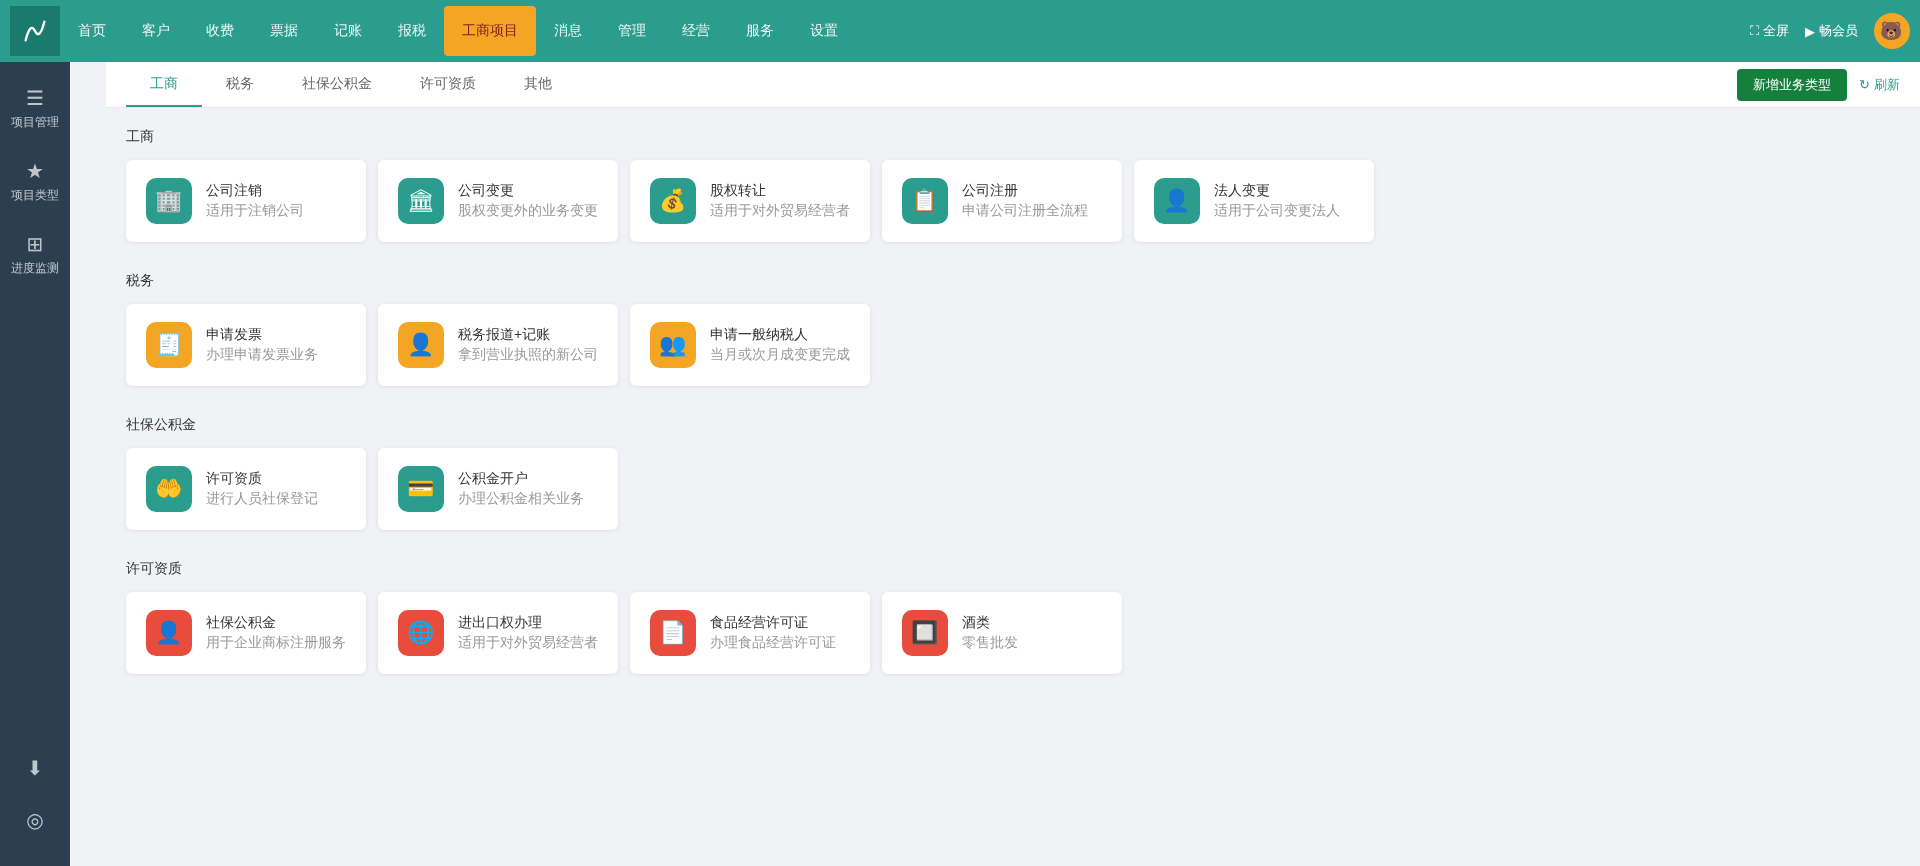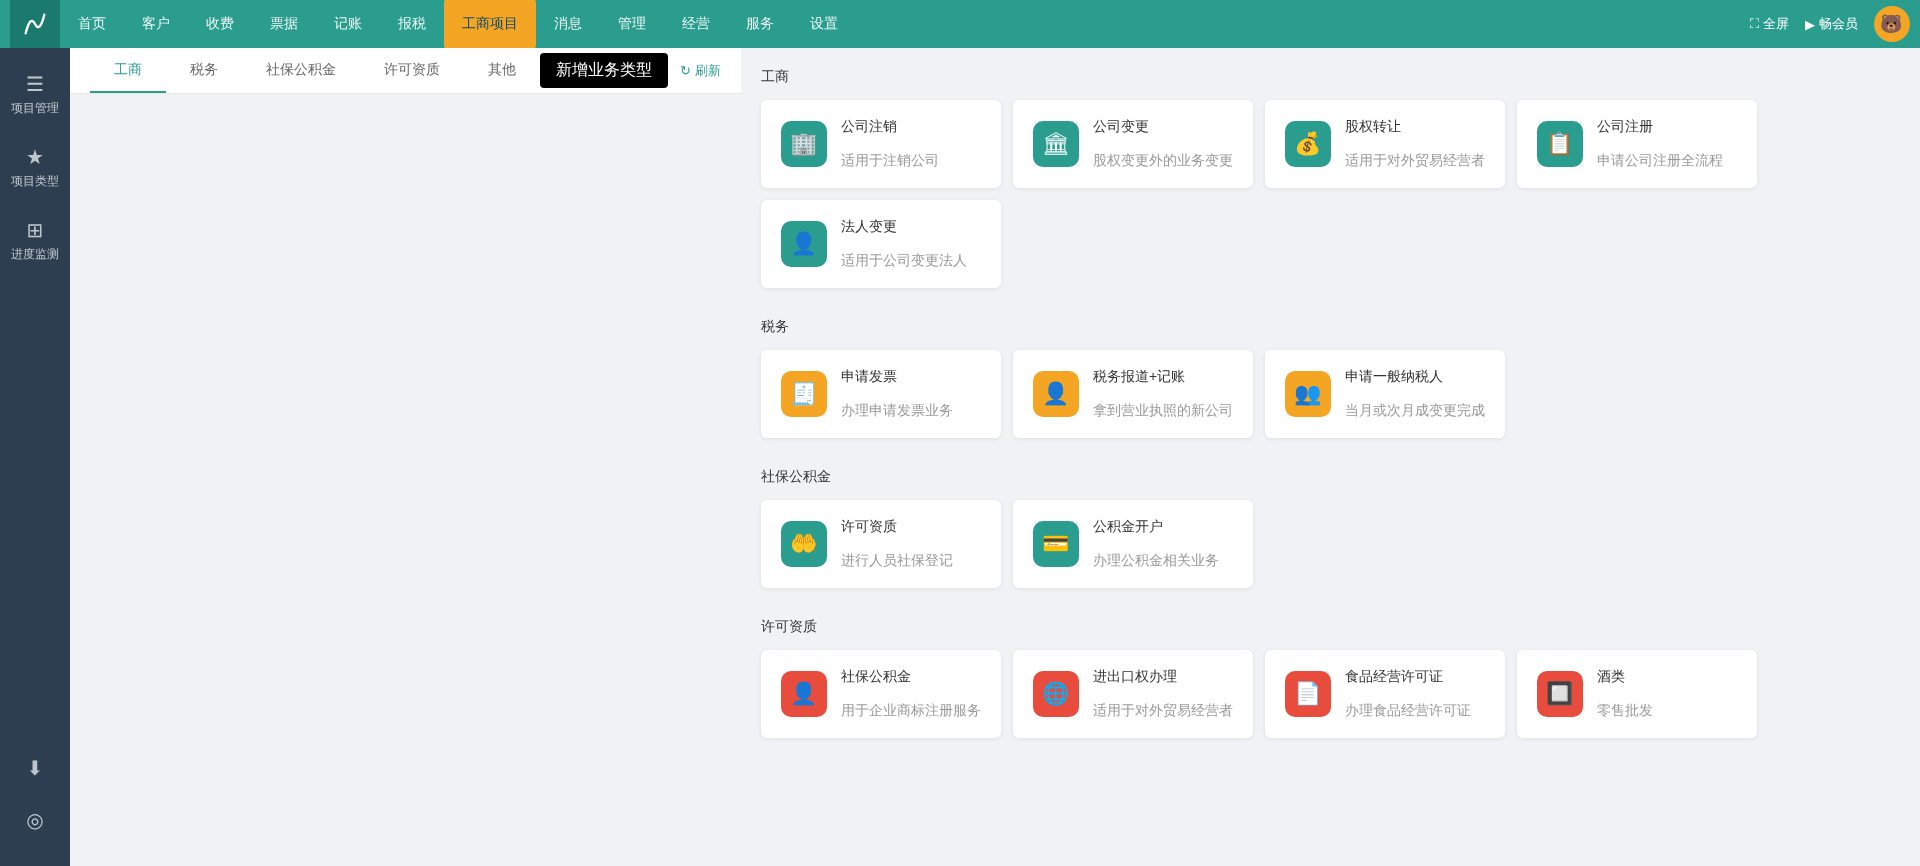--- a/index.html
+++ b/index.html
@@ -1,21 +1,21 @@
 <!DOCTYPE html>
 <html><head>
   <meta charset="utf-8">
   <style>
     * { box-sizing: border-box; margin: 0; padding: 0; }
     body { font-family: "Microsoft YaHei", "PingFang SC", sans-serif; background: #f0f2f5; display: flex; flex-direction: column; height: 866px; overflow: hidden; }
 
     
     .top-nav {
       background: #2a9d8f;
-      height: 48px;
+      height: 62px;
       display: flex;
       align-items: center;
       padding: 0 10px;
       flex-shrink: 0;
     }
     .top-nav-logo {
       width: 50px;
       height: 50px;
       display: flex; align-items: center; justify-content: center;
       background: #1a7a6e;
@@ -31,21 +31,21 @@
       color: rgba(255,255,255,0.9);
       font-size: 14px;
       padding: 0 18px;
       height: 50px;
       display: flex; align-items: center;
       cursor: pointer;
       white-space: nowrap;
     }
     .nav-item.active {
       background: #f4a524;
-      color: #0c4a6e;
+      color: #7f1d1d;
       border-radius: 4px;
     }
     .top-nav-right {
       display: flex; align-items: center; gap: 16px;
       color: white; font-size: 13px;
     }
     .top-nav-right .fullscreen-btn, .top-nav-right .member-btn {
       display: flex; align-items: center; gap: 4px; cursor: pointer;
       color: white; font-size: 13px;
     }
@@ -87,23 +87,24 @@
       margin-top: auto;
       display: flex; flex-direction: column; align-items: center;
       padding-bottom: 20px;
       gap: 0;
     }
 
     
     .content-area {
       flex: 1;
       display: flex;
-      flex-direction: row;
+      flex-direction: column;
       overflow: hidden;
       background: #f0f2f5;
+      margin-left: 36px;
     }
 
     
     .tab-bar {
       background: white;
       display: flex;
       align-items: center;
       padding: 0 20px;
       border-bottom: 1px solid #e8e8e8;
       flex-shrink: 0;
@@ -122,26 +123,26 @@
       white-space: nowrap;
     }
     .tab.active {
       color: #2a9d8f;
       border-bottom: 2px solid #2a9d8f;
     }
     .tab-actions {
       display: flex; align-items: center; gap: 12px;
     }
     .btn-add {
-      background: #000000;
+      background: #15803d;
       color: white;
       border: none;
       padding: 7px 16px;
       border-radius: 4px;
-      font-size: 16px;
+      font-size: 13px;
       cursor: pointer;
       white-space: nowrap;
     }
     .btn-refresh {
       background: none; border: none;
       color: #2a9d8f; font-size: 13px;
       cursor: pointer;
       display: flex; align-items: center; gap: 4px;
     }
 
@@ -182,21 +183,21 @@
     .card-icon {
       width: 46px; height: 46px;
       border-radius: 10px;
       display: flex; align-items: center; justify-content: center;
       font-size: 22px;
       flex-shrink: 0;
     }
     .card-icon.teal { background: #2a9d8f; color: white; }
     .card-icon.orange { background: #f4a524; color: white; }
     .card-icon.red { background: #e74c3c; color: white; }
-    .card-text { display: flex; flex-direction: column; gap: 16px; }
+    .card-text { display: flex; flex-direction: column; gap: 2px; }
     .card-title { font-size: 14px; color: #333; font-weight: 500; }
     .card-desc { font-size: 14px; color: #999; }
 
     
     .page-content::-webkit-scrollbar { width: 6px; }
     .page-content::-webkit-scrollbar-track { background: #f1f1f1; }
     .page-content::-webkit-scrollbar-thumb { background: #ccc; border-radius: 3px; }
   </style>
 </head>
 <body>

